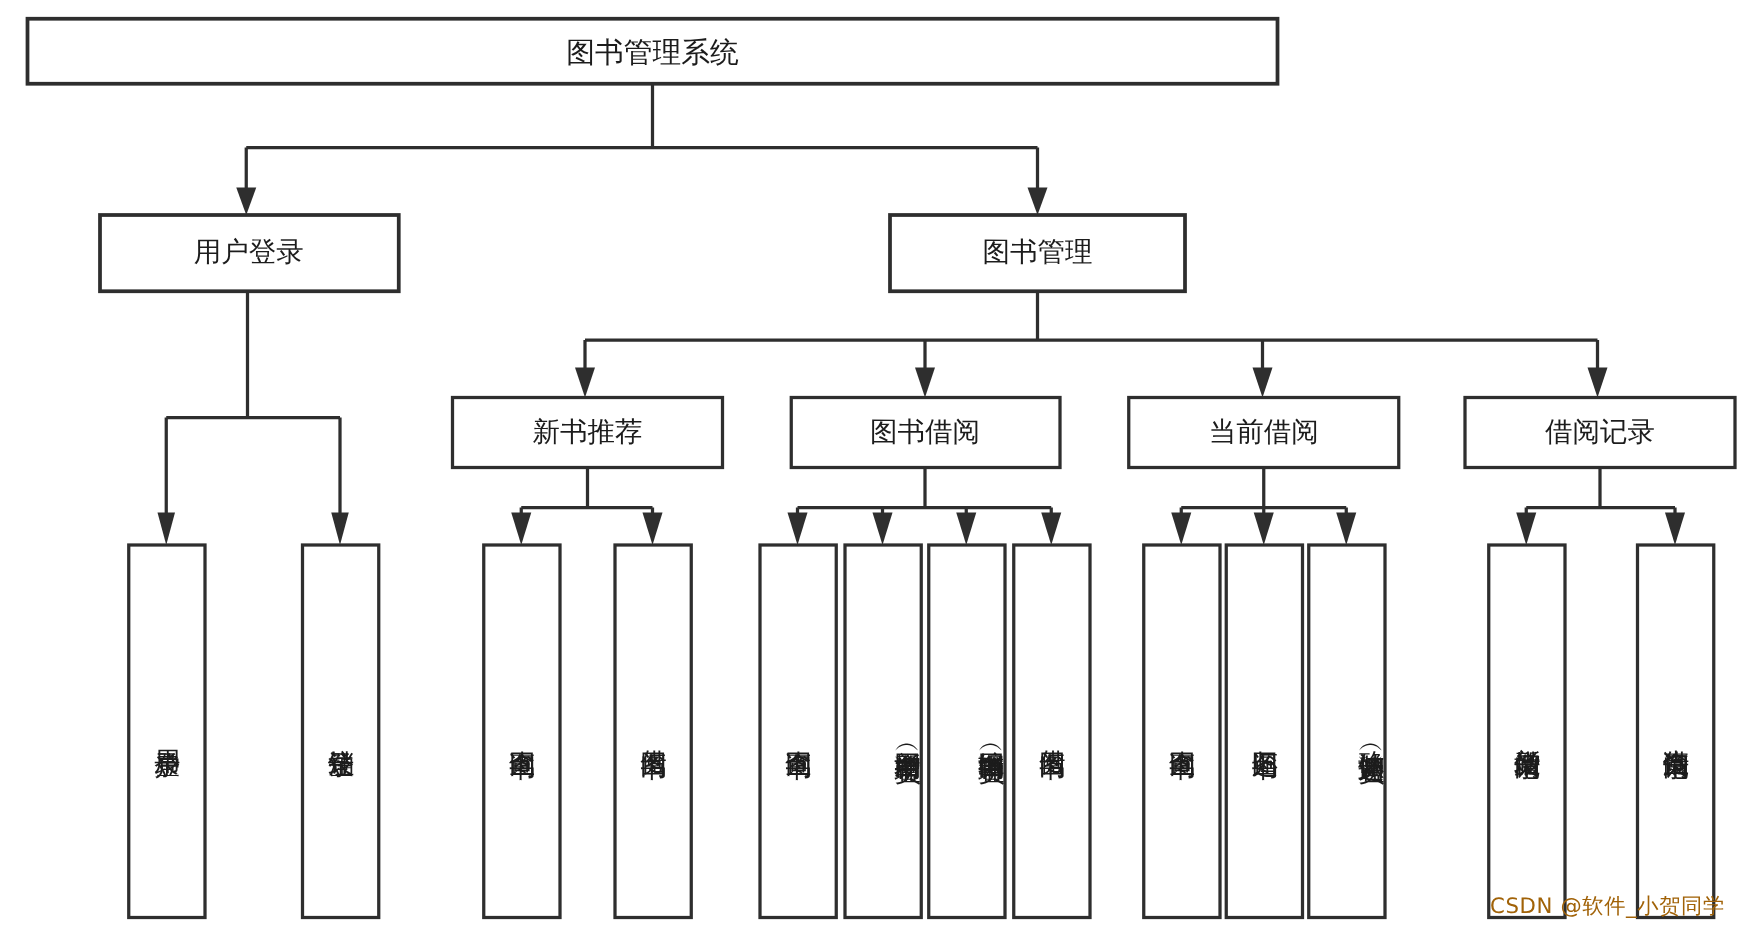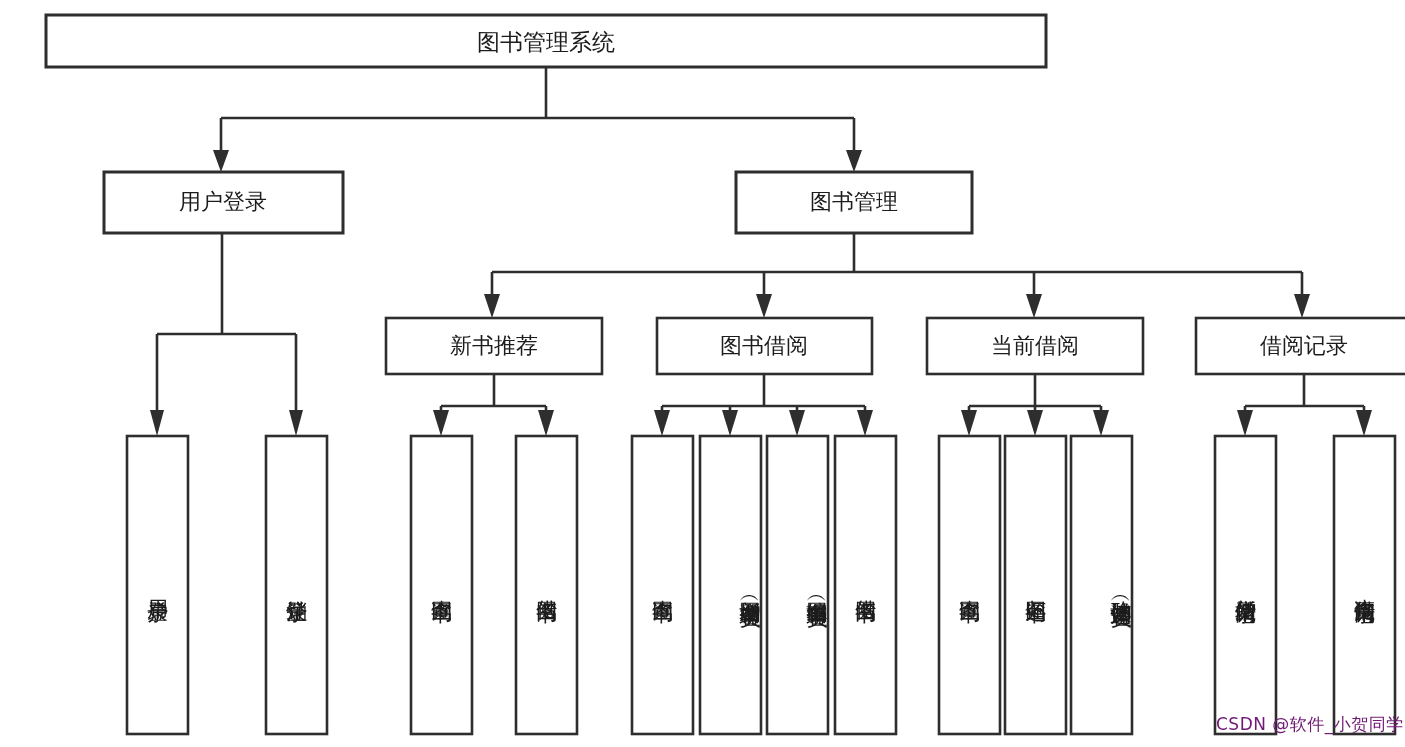--- a/index.html
+++ b/index.html
@@ -11,21 +11,20 @@
     width: 1405px;
     height: 747px;
     font-family: "Liberation Sans", "DejaVu Sans", sans-serif;
     overflow: hidden;
   }
   #diagram-root {
     position: relative;
     width: 1376px;
     height: 747px;
     background: #ffffff;
-    margin-left: 24px;
   }
   svg.diagram-canvas {
     position: absolute;
     top: 0;
     left: 0;
     width: 1405px;
     height: 747px;
     display: block;
   }
   .node-box {
@@ -81,21 +80,21 @@
   }
   .vlabel.center {
     align-items: center;
   }
   .watermark {
     position: absolute;
     left: 1192px;
     top: 713px;
     font-family: "DejaVu Sans", "Liberation Sans", sans-serif;
     font-size: 17px;
-    color: #701a75;
+    color: #a16207;
     white-space: nowrap;
     letter-spacing: 0.5px;
   }
 </style>
 </head>
 <body>
 
 <div id="diagram-root">
 
   <svg class="diagram-canvas" viewBox="0 0 1405 747">

